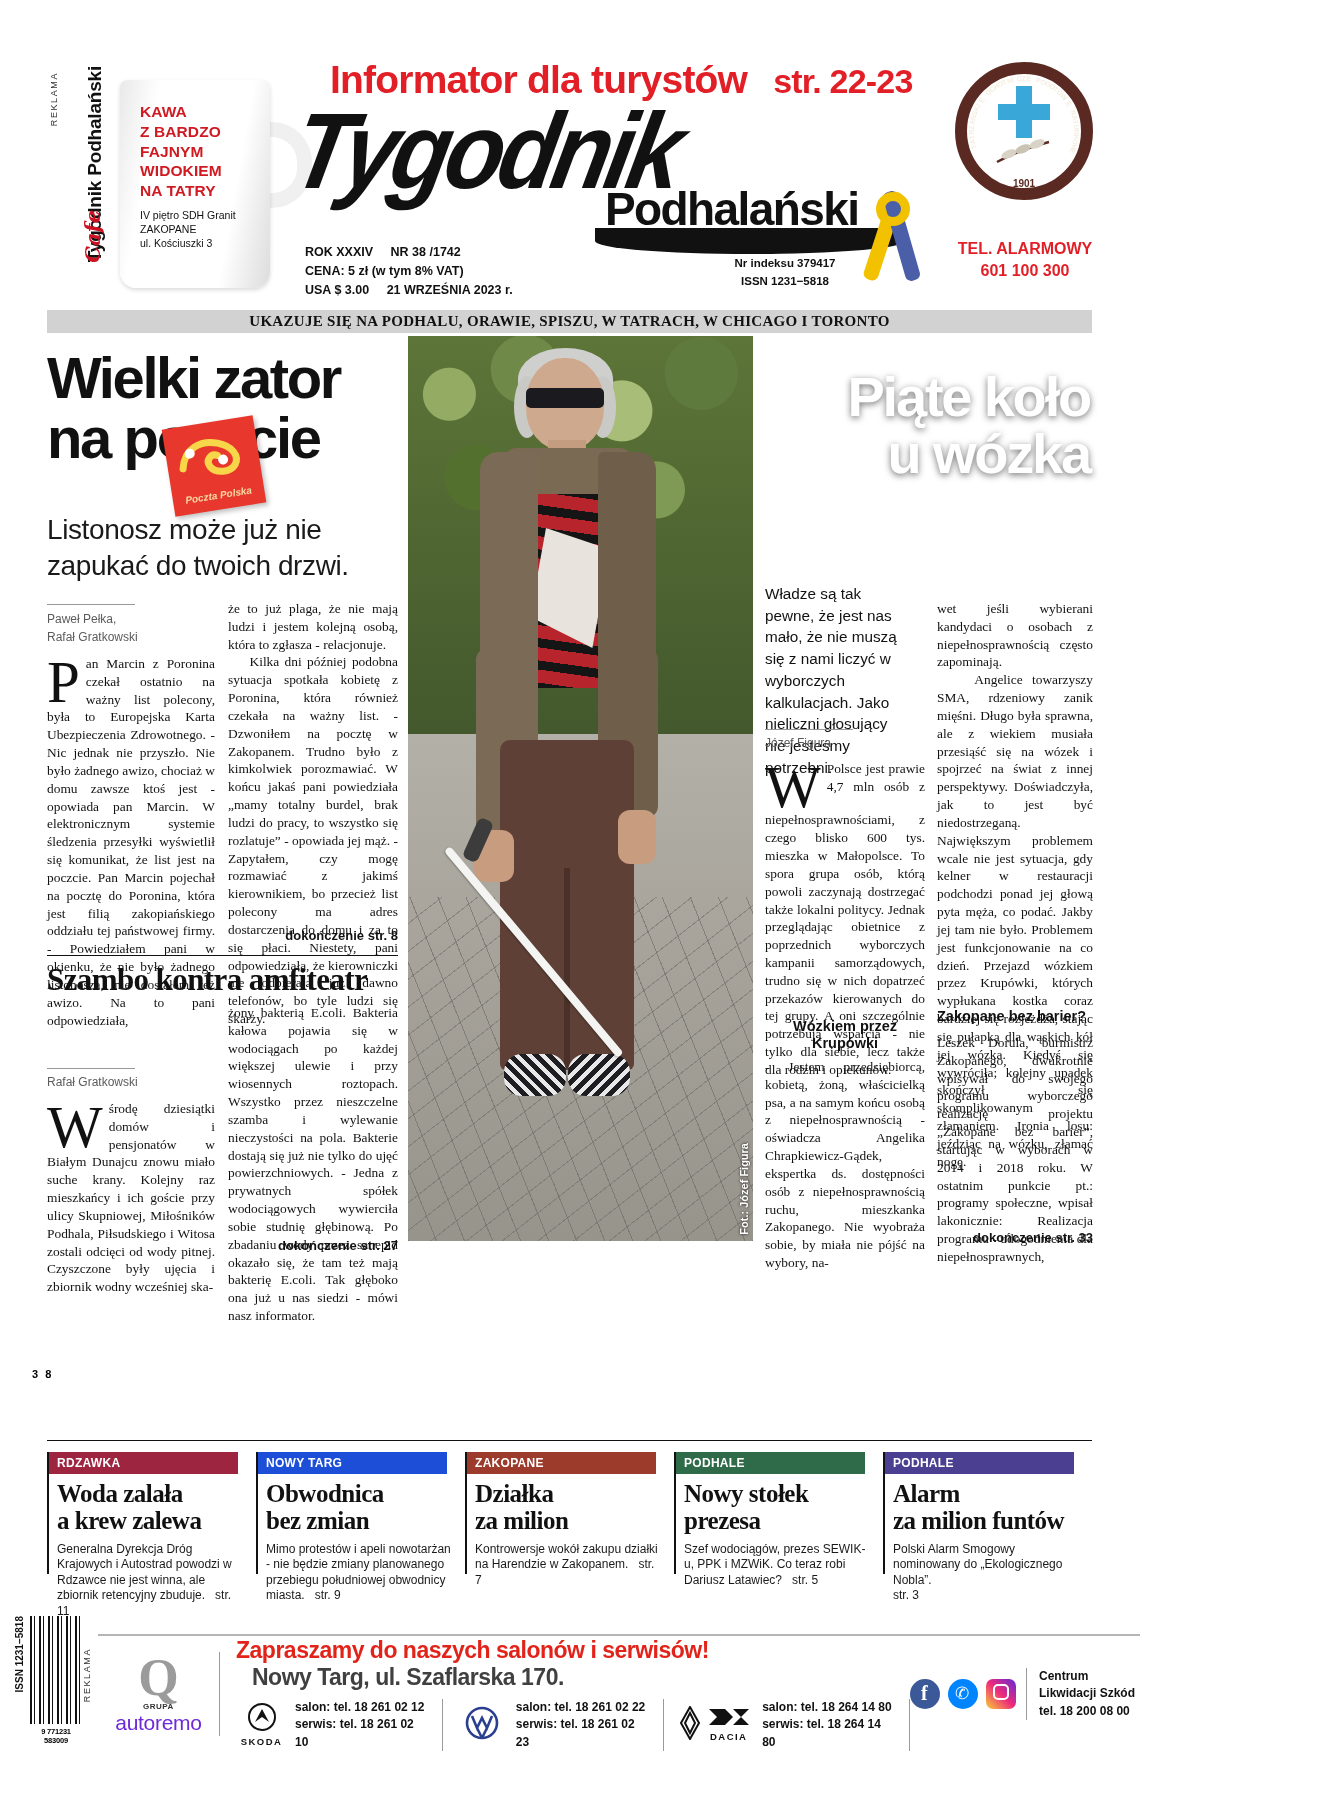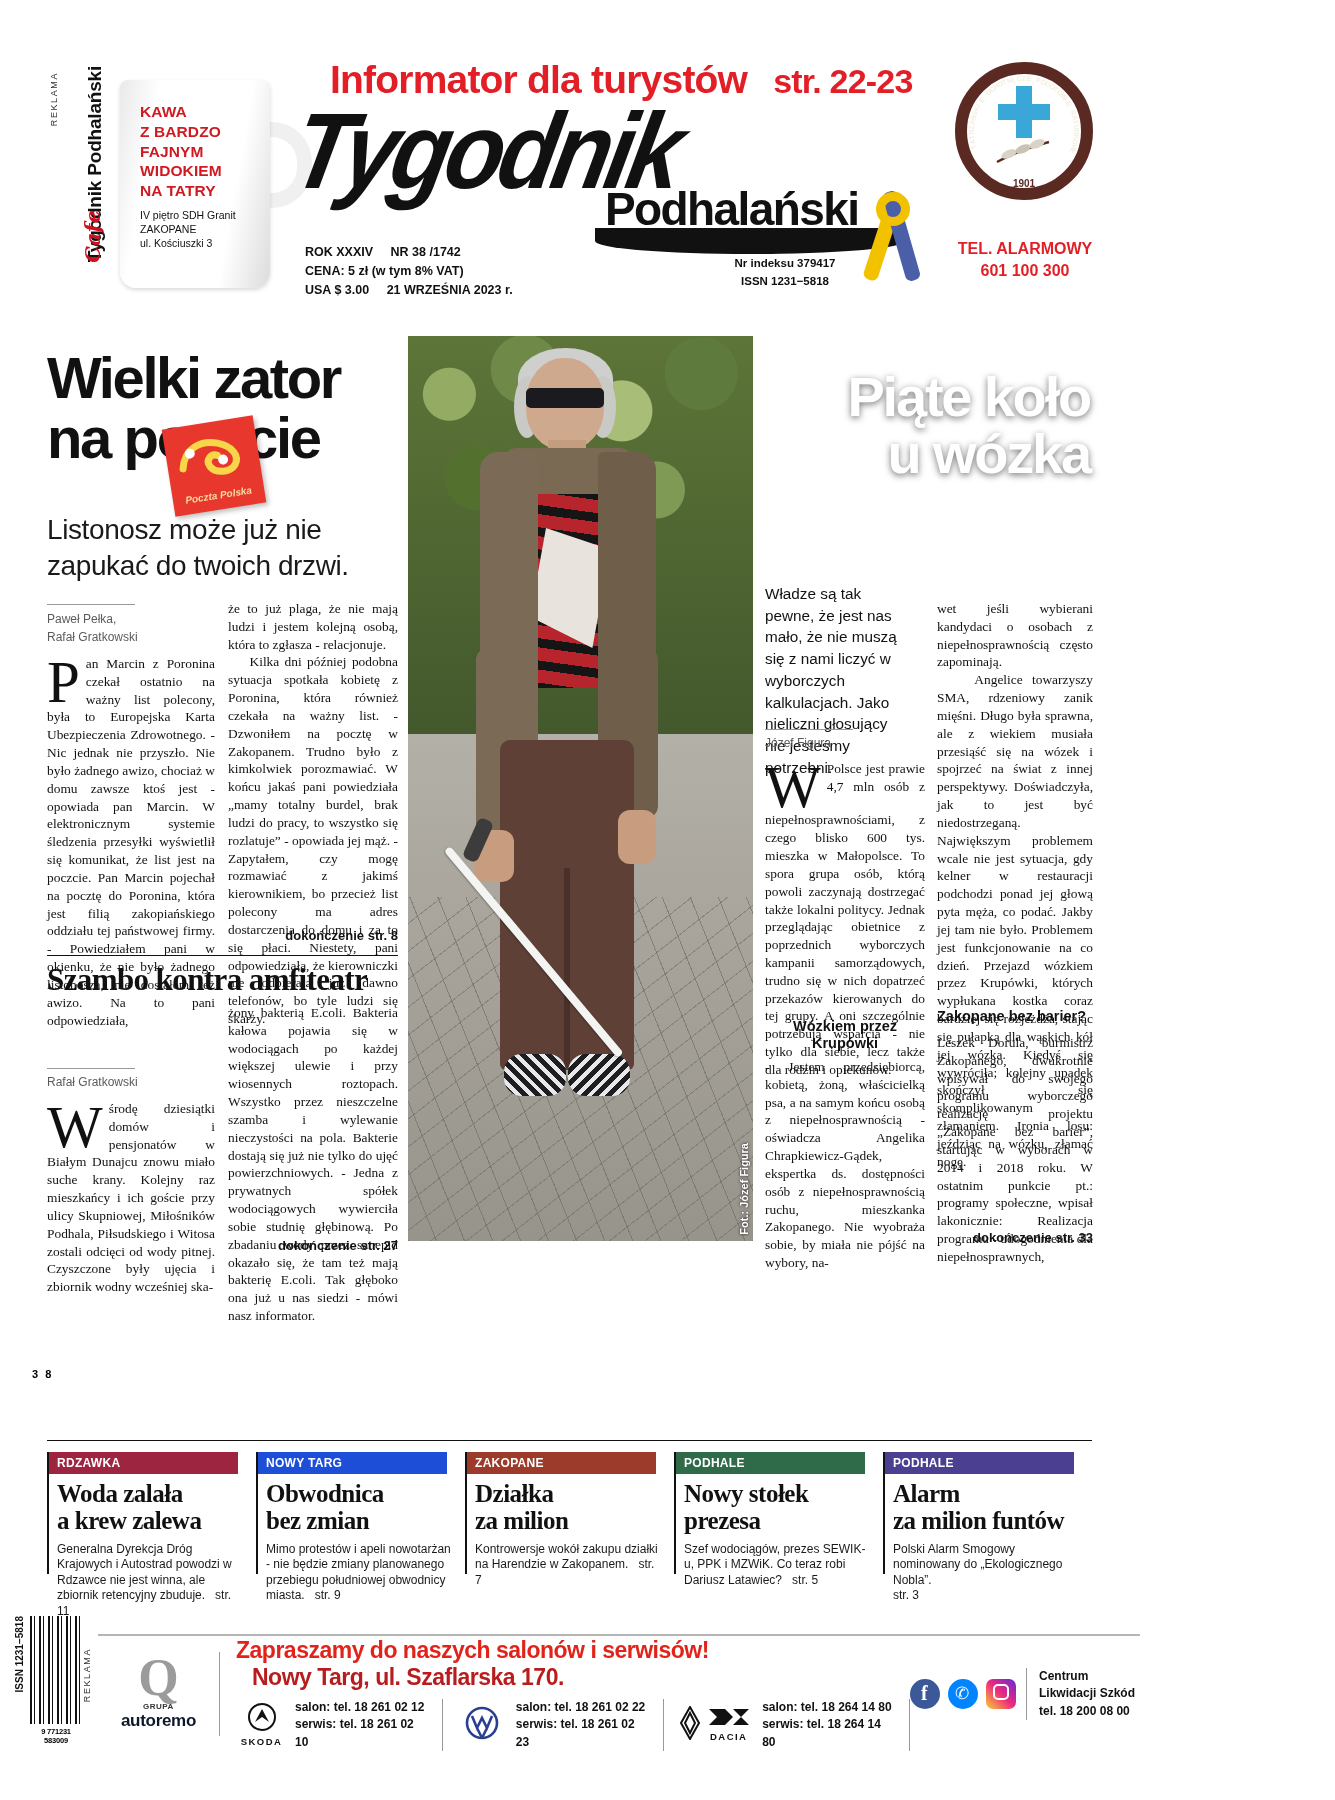--- a/index.html
+++ b/index.html
@@ -259,24 +259,24 @@
 
   
   .botad{
     position:absolute; left:98px; top:1634px; width:1042px; height:118px;
     border-top:2px solid #b5b5b5; background:#fff;
   }
   .botad-inner{ position:relative; width:100%; height:100%; display:flex; align-items:center; }
   .ba-logo{ width:122px; text-align:center; border-right:1px solid #9a9a9a; height:84px; padding-top:2px;}
   .ba-q{ font-family:"Liberation Serif", serif; font-size:52px; color:#9b9b9b; line-height:.92; font-weight:bold;}
   .ba-grupa{ font-size:8px; font-weight:bold; color:#333; letter-spacing:.5px;}
-  .ba-auto{ font-size:17px; font-weight:bold; color:#0f172a; letter-spacing:-.3px;}
+  .ba-auto{ font-size:21px; font-weight:normal; color:#6d28d9; letter-spacing:-.3px;}
   .ba-mid{ flex:1; padding-left:16px; }
   .ba-line1{ font-weight:bold; font-size:23px; color:#e2231a; letter-spacing:-.5px; display:inline-block;}
-  .ba-addr{ font-weight:bold; font-size:23px; color:#b91c1c; letter-spacing:-.5px; margin-left:16px; display:inline-block;}
+  .ba-addr{ font-weight:bold; font-size:23px; color:#404040; letter-spacing:-.5px; margin-left:16px; display:inline-block;}
   .ba-brands{ display:flex; margin-top:8px; }
   .ba-brand{ display:flex; align-items:center; border-right:1px solid #9a9a9a; padding:0 14px; }
   .ba-brand:first-child{ padding-left:0; }
   .ba-mark{ width:52px; text-align:center; }
   .ba-name{ font-size:9.5px; font-weight:bold; letter-spacing:1.4px; color:#111; }
   .ba-tel{ font-size:12px; font-weight:bold; line-height:1.45; color:#111; margin-left:8px; }
   .ba-right{ width:230px; display:flex; align-items:center; justify-content:flex-end; }
   .ba-social{ display:flex; gap:8px; margin-right:10px; }
   .soc{ width:30px; height:30px; border-radius:7px; }
   .ba-centrum{ font-size:12px; font-weight:bold; line-height:1.45; color:#111;
@@ -407,20 +407,23 @@
         <span style="transform: rotate(99.2683deg) translate(0px, -56px);">O</span>
         <span style="transform: rotate(104.634deg) translate(0px, -56px);">W</span>
         <span style="transform: rotate(110deg) translate(0px, -56px);">E</span>
       </div>
     </div>
   <div class="alarm">
     <div>TEL. ALARMOWY</div>
     <div>601 100 300</div>
   </div>
 
+  <div class="strip">
+    <div class="txt">UKAZUJE SIĘ NA PODHALU, ORAWIE, SPISZU, W TATRACH, W CHICAGO I TORONTO</div>
+  </div>
 
   <div class="photo">
     <div class="ph-sky"></div>
     <div class="ph-foliage"></div>
     <div class="ph-ground"></div>
     <div class="ph-pav"></div>
     <div class="ph-person">
       <div class="p-hair"></div>
         <div class="p-hair2"></div>
         <div class="p-hair3"></div>

